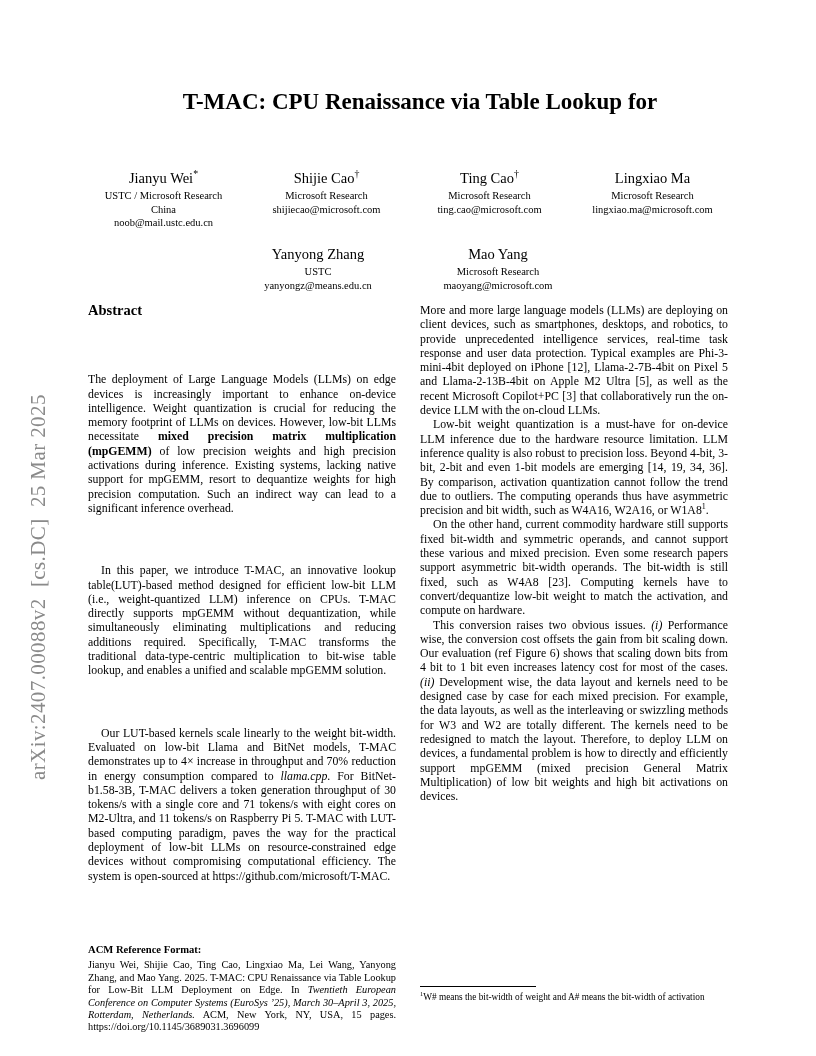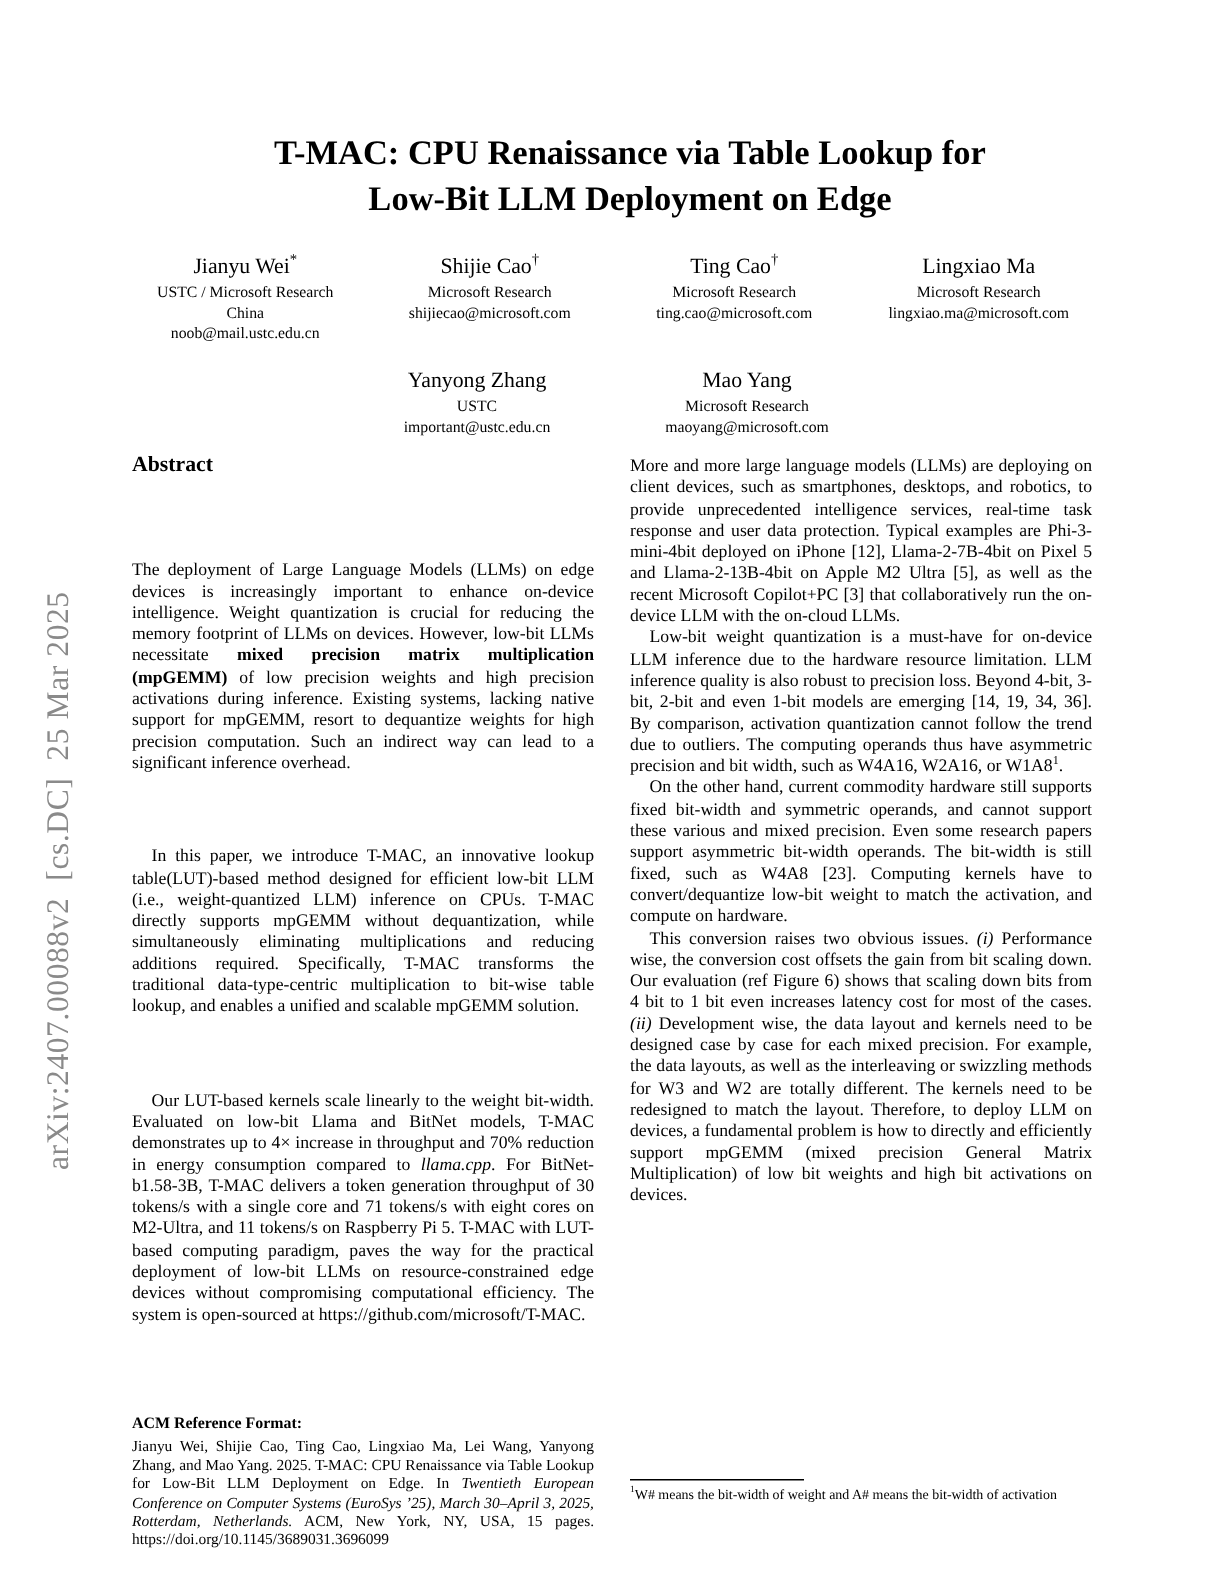--- a/index.html
+++ b/index.html
@@ -48,21 +48,20 @@
 </style>
 </head>
 <body>
 
 <div class="page">
 
   <div class="arxiv-strip">arXiv:2407.00088v2  [cs.DC]  25 Mar 2025</div>
 
   <header class="title-block">
     <div>T-MAC: CPU Renaissance via Table Lookup for</div>
-    <div>Low-Bit LLM Deployment on Edge</div>
   </header>
 
   <div class="authors-row row1">
     <div class="author-cell">
       <div class="author-name"><span>Jianyu Wei</span><span class="sup">*</span></div>
       <div class="author-line">USTC / Microsoft Research</div>
       <div class="author-line">China</div>
       <div class="author-line">noob@mail.ustc.edu.cn</div>
     </div>
     <div class="author-cell">
@@ -79,21 +78,21 @@
       <div class="author-name"><span>Lingxiao Ma</span></div>
       <div class="author-line">Microsoft Research</div>
       <div class="author-line">lingxiao.ma@microsoft.com</div>
     </div>
   </div>
 
   <div class="authors-row row2">
     <div class="author-cell">
       <div class="author-name"><span>Yanyong Zhang</span></div>
       <div class="author-line">USTC</div>
-      <div class="author-line">important@ustc.edu.cn</div>
+      <div class="author-line">yanyongz@means.edu.cn</div>
     </div>
     <div class="author-cell">
       <div class="author-name"><span>Mao Yang</span></div>
       <div class="author-line">Microsoft Research</div>
       <div class="author-line">maoyang@microsoft.com</div>
     </div>
   </div>
 
   <div class="col col-left">
     <h2 class="sec">Abstract</h2>

